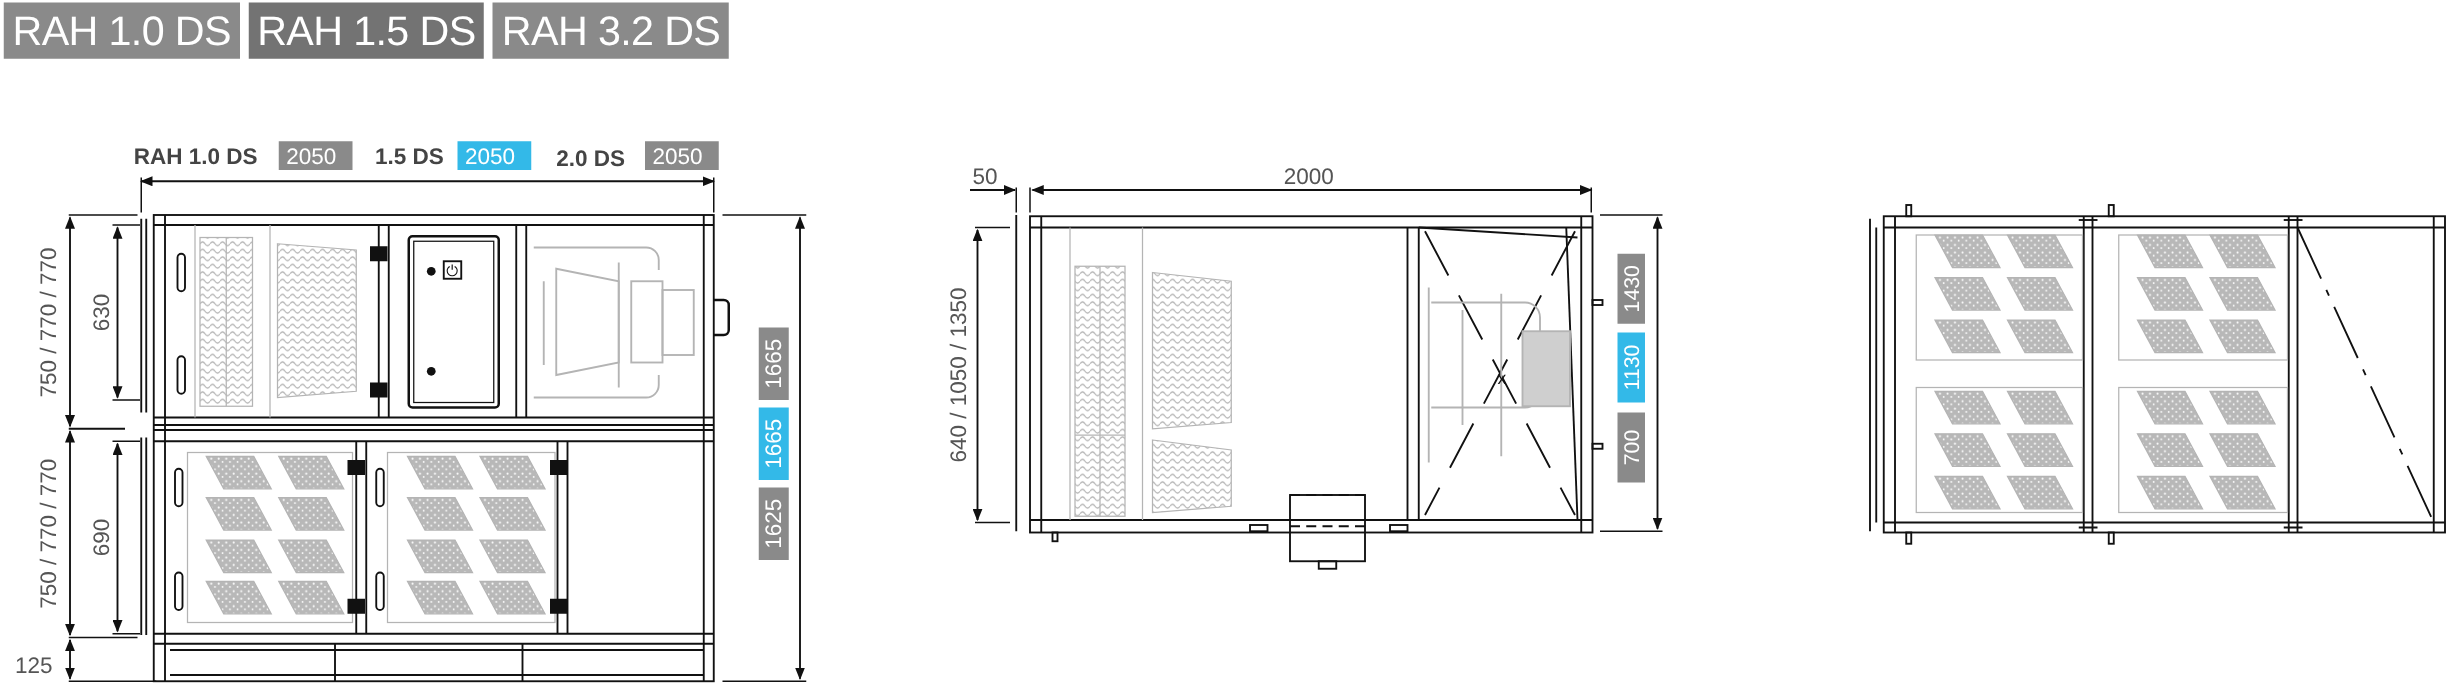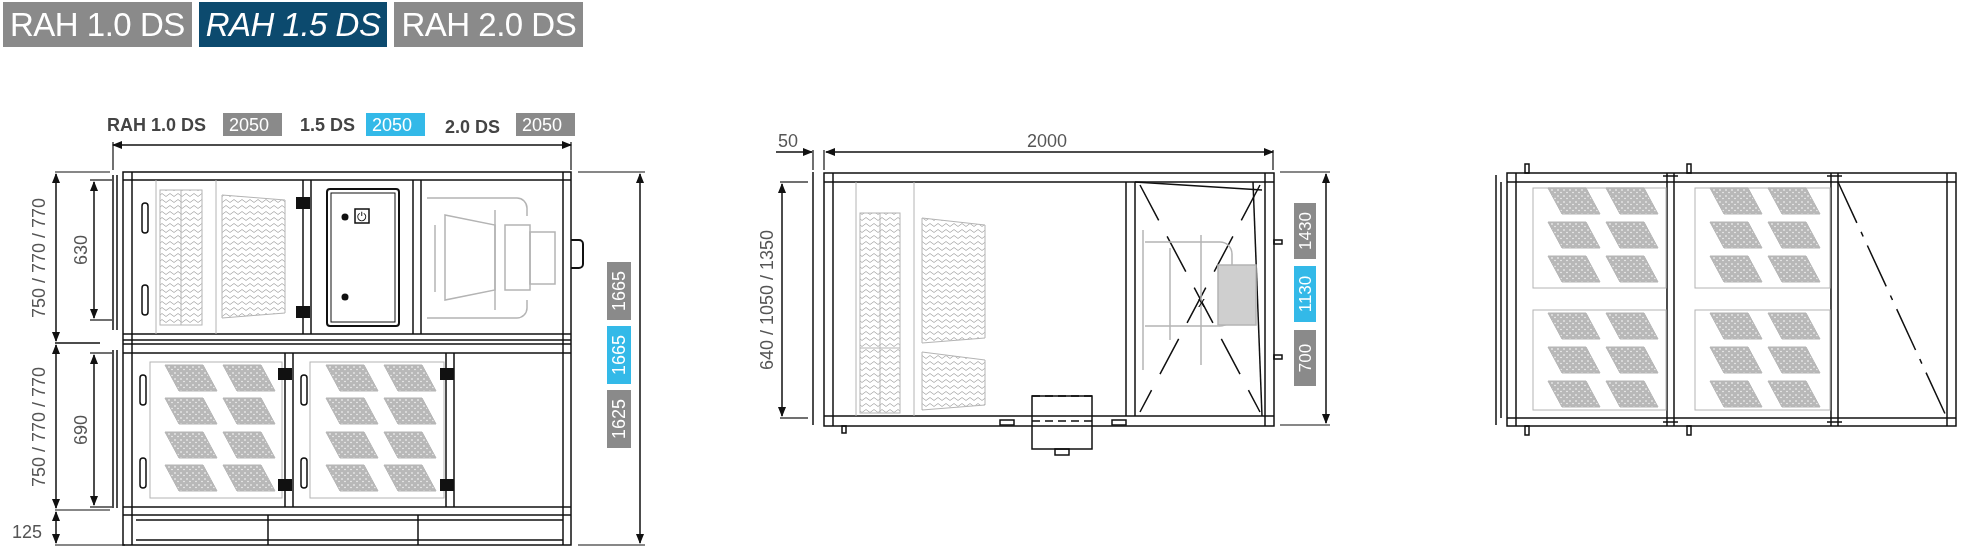--- a/index.html
+++ b/index.html
@@ -2,33 +2,33 @@
 <html><head>
 <meta charset="utf-8">
 <style>
   html, body { margin:0; padding:0; background:#ffffff; }
   body { width:1964px; height:554px; position:relative; overflow:hidden;
          font-family:"Liberation Sans", sans-serif; }
   .tabs { position:absolute; left:3px; top:2px; display:flex; gap:7px; }
   .tab { height:45px; padding:0 7px; display:flex; align-items:center;
          font-size:33px; color:#ffffff; background:#8a8a8a; letter-spacing:-0.5px;
          cursor:pointer; }
-  .tab.active { background:#0c4a6e;font-style:italic; }
+  .tab.active { background:#737373; }
   svg#drawing { position:absolute; left:0; top:0; }
   .dim-text { font-family:"Liberation Sans", sans-serif; fill:#555; }
   .badge-text { font-family:"Liberation Sans", sans-serif; fill:#fff; }
   .bold-text { font-family:"Liberation Sans", sans-serif; fill:#444; font-weight:bold; }
 </style>
 </head>
 <body>
 
 <div class="tabs">
   <div class="tab">RAH 1.0 DS</div>
   <div class="tab active">RAH 1.5 DS</div>
-  <div class="tab">RAH 2.0 DS</div>
+  <div class="tab">RAH 3.2 DS</div>
 </div>
 
 <svg id="drawing" width="1964" height="554" viewBox="0 0 1964 554" xmlns="http://www.w3.org/2000/svg">
   <defs>
     <marker id="arr" markerWidth="10" markerHeight="8" refX="9" refY="4" orient="auto-start-reverse" markerUnits="userSpaceOnUse">
       <path d="M0,0 L10,4 L0,8 z" fill="#111"></path>
     </marker>
     <pattern id="wave" width="8" height="6" patternUnits="userSpaceOnUse">
       <path d="M0,3 Q2,0 4,3 T8,3" fill="none" stroke="#b4b4b4" stroke-width="1"></path>
     </pattern>

